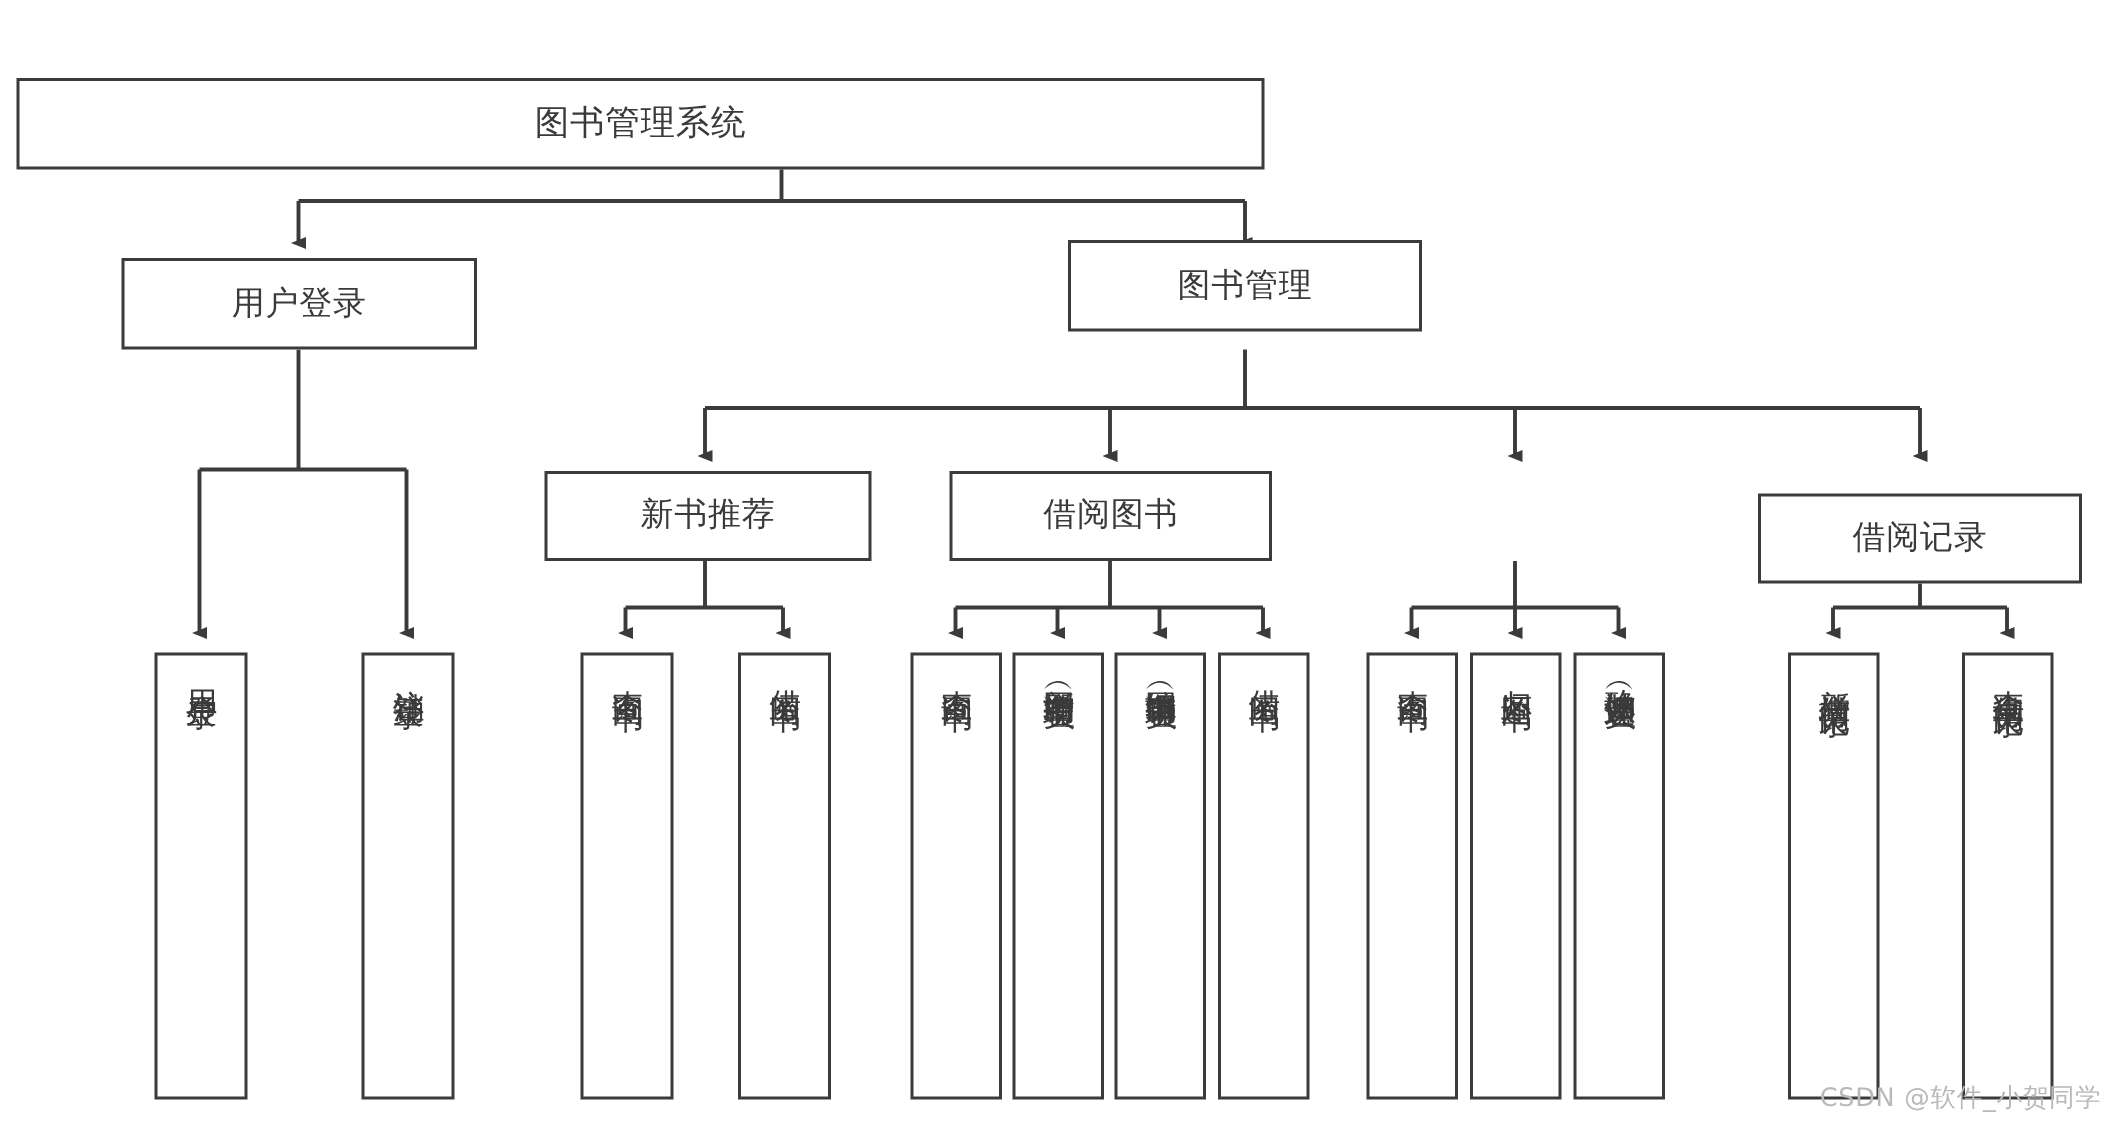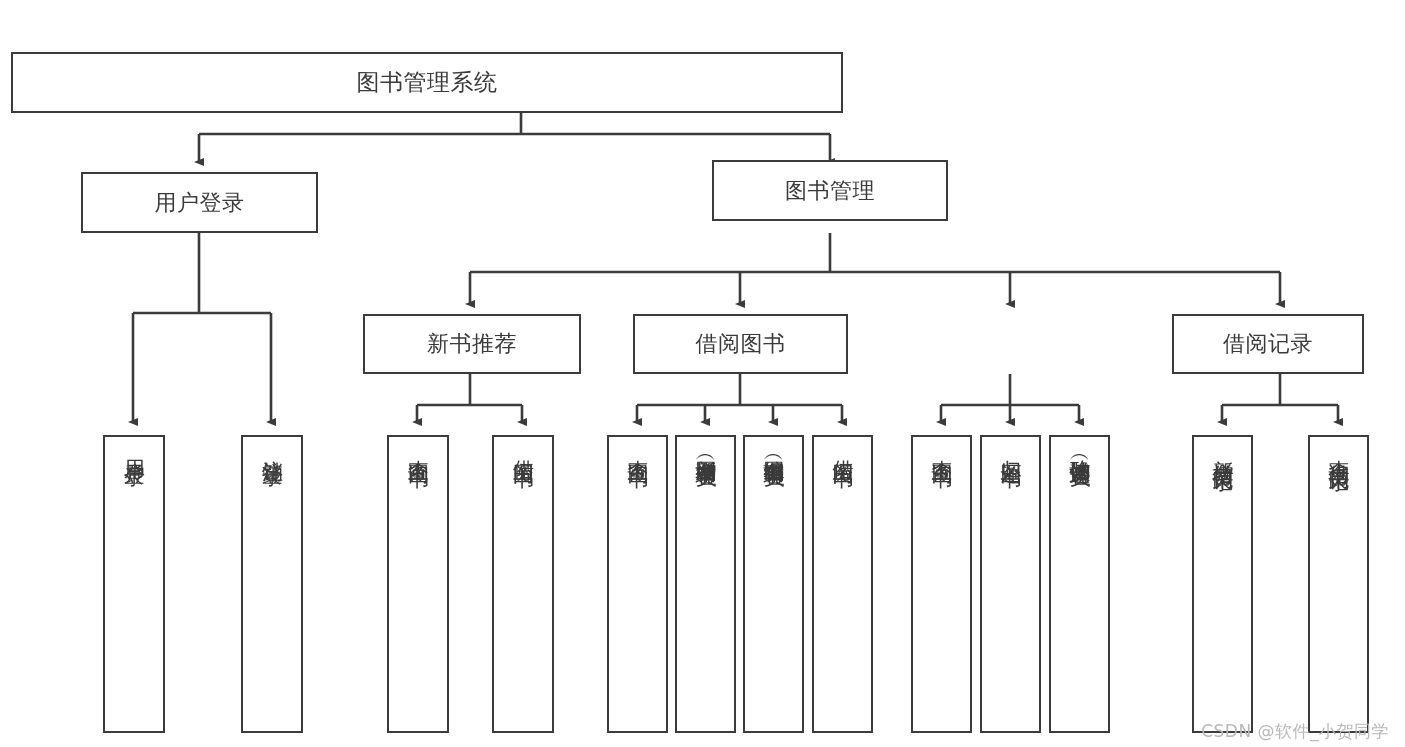--- a/index.html
+++ b/index.html
@@ -61,21 +61,21 @@
     line-height: 1;
     letter-spacing: 2.5px;
     white-space: nowrap;
     margin: 0 auto;
   }
   .node.vert.tall-text .node-label {
     letter-spacing: 1px;
   }
   .watermark {
     position: absolute;
-    right: 16px;
+    right: 4px;
     bottom: 4px;
     font-size: 17px;
     color: #b9b9b9;
     letter-spacing: 0.5px;
     z-index: 5;
     white-space: nowrap;
   }
 </style>
 </head>
 <body>
@@ -142,21 +142,21 @@
   <div class="node horiz" style="left:712px; top:160px; width:236px; height:61px;">
     <span class="node-label">图书管理</span>
   </div>
 
   <div class="node horiz" style="left:363px; top:314px; width:218px; height:60px;">
     <span class="node-label">新书推荐</span>
   </div>
   <div class="node horiz" style="left:633px; top:314px; width:215px; height:60px;">
     <span class="node-label">借阅图书</span>
   </div>
-  <div class="node horiz" style="left:1172px; top:314px; width:192px; height:60px;">
+  <div class="node horiz" style="left:1172px; top:329px; width:216px; height:60px;">
     <span class="node-label">借阅记录</span>
   </div>
 
   <div class="node vert" style="left:103px; top:435px; width:62px; height:298px;">
     <span class="node-label">用户登录</span>
   </div>
   <div class="node vert" style="left:241px; top:435px; width:62px; height:298px;">
     <span class="node-label">注销登录</span>
   </div>
 

